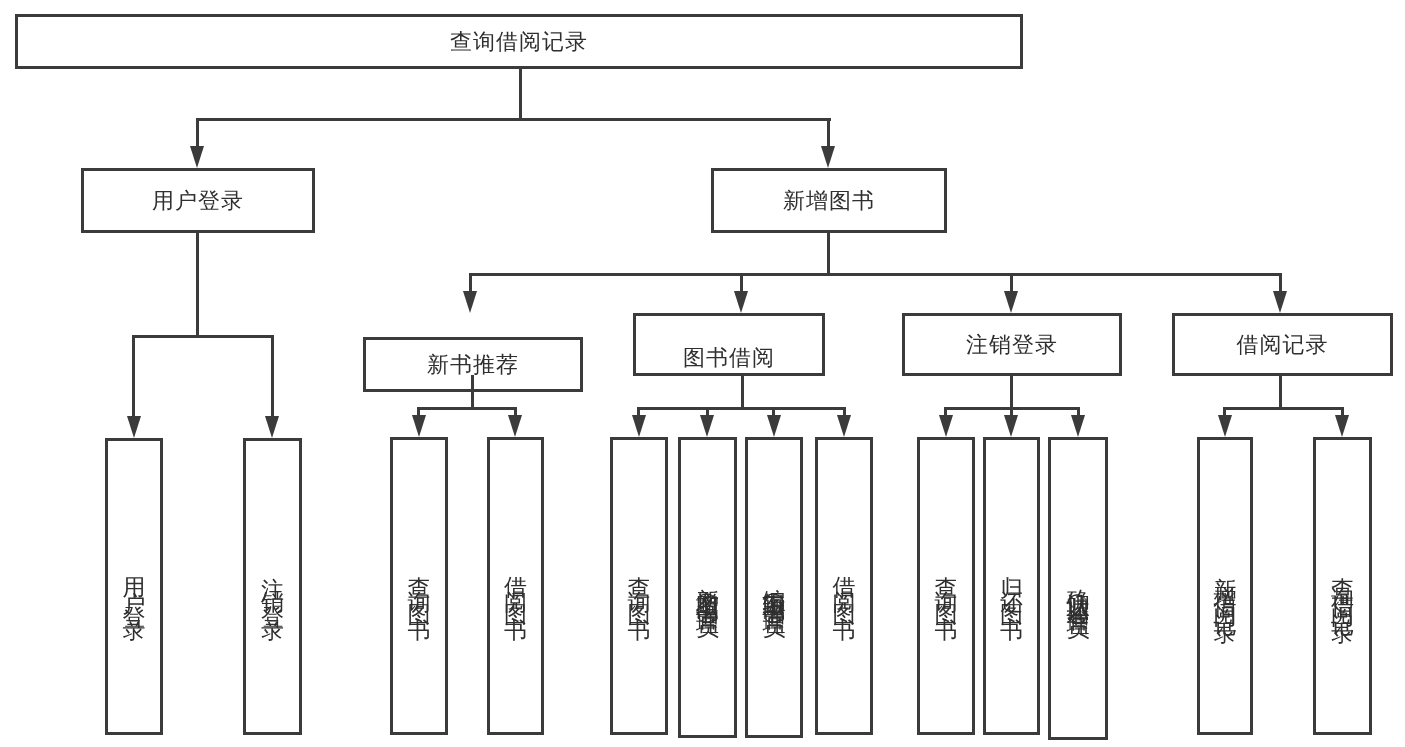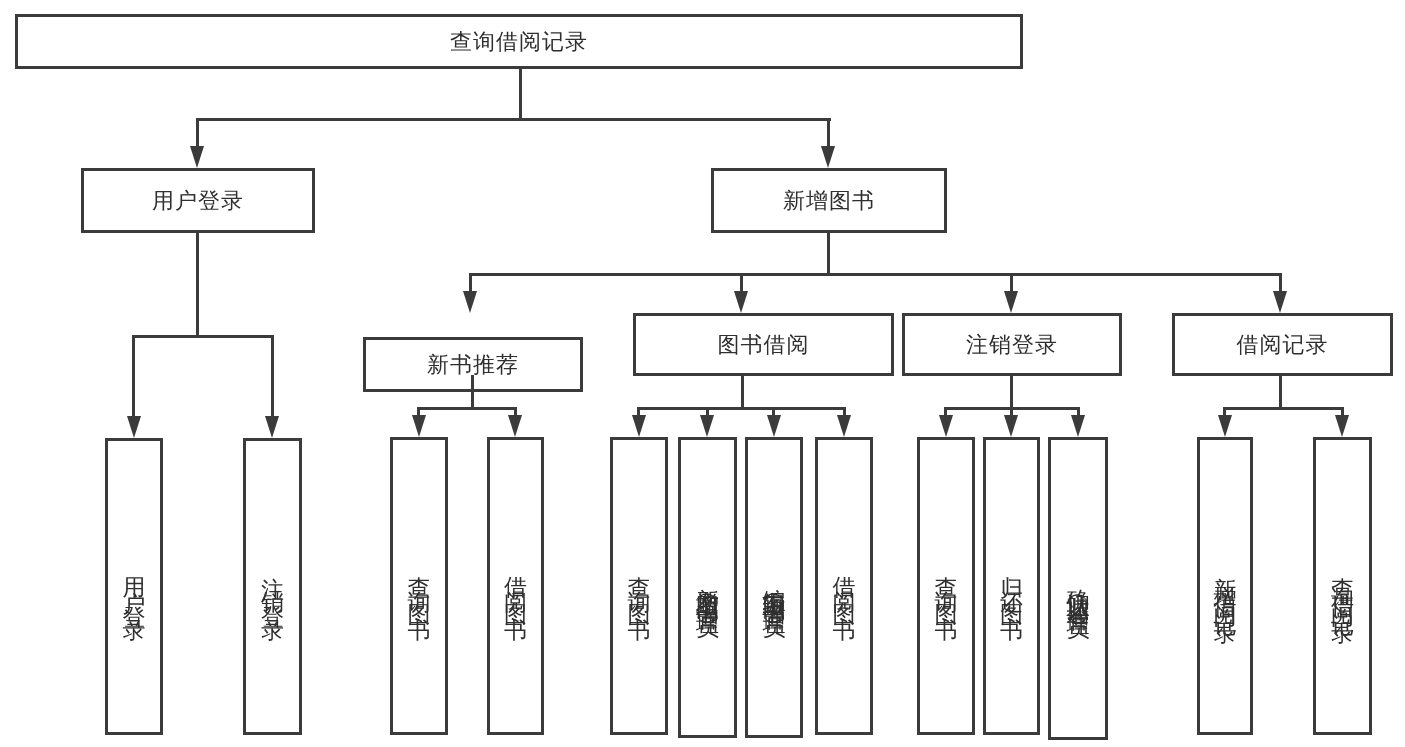--- a/index.html
+++ b/index.html
@@ -74,21 +74,21 @@
   <div class="vline" style="left:740px;top:273px;height:20px;"></div>
   <div class="arrow" style="left:734px;top:291px;"></div>
   <div class="vline" style="left:1010px;top:273px;height:20px;"></div>
   <div class="arrow" style="left:1004px;top:291px;"></div>
   <div class="vline" style="left:1279px;top:273px;height:20px;"></div>
   <div class="arrow" style="left:1273px;top:291px;"></div>
 
   <div class="box" style="left:363px;top:313px;width:220px;height:55px;margin-top:24px;">
     <span>新书推荐</span>
   </div>
-  <div class="box" style="left:633px;top:313px;width:261px;height:63px;">
+  <div class="box" style="left:633px;top:313px;width:192px;height:63px;align-items:flex-end;">
     <span>图书借阅</span>
   </div>
   <div class="box" style="left:902px;top:313px;width:220px;height:63px;">
     <span>注销登录</span>
   </div>
   <div class="box" style="left:1172px;top:313px;width:221px;height:63px;">
     <span>借阅记录</span>
   </div>
 
   <div class="vline" style="left:471px;top:375px;height:32px;"></div>

